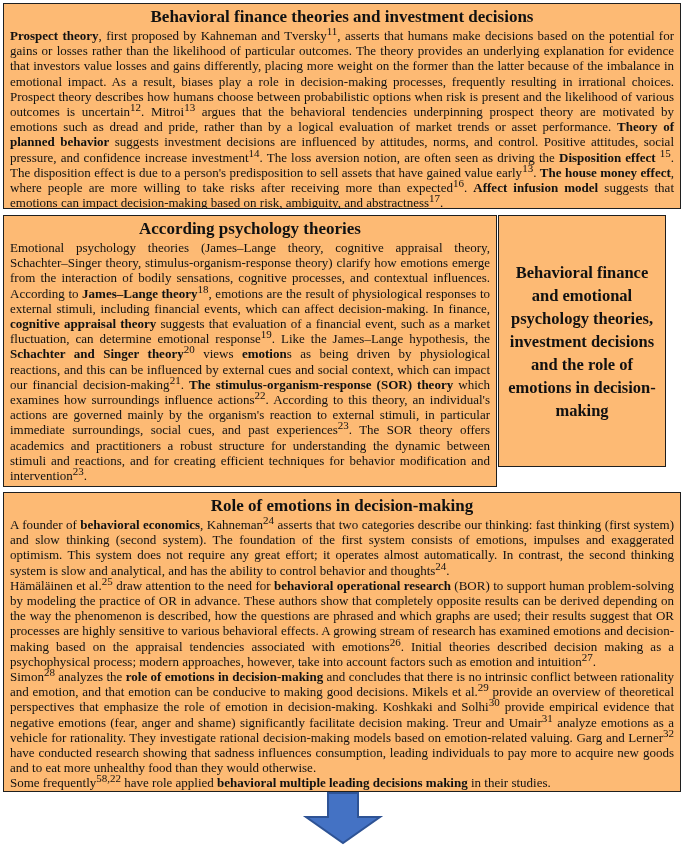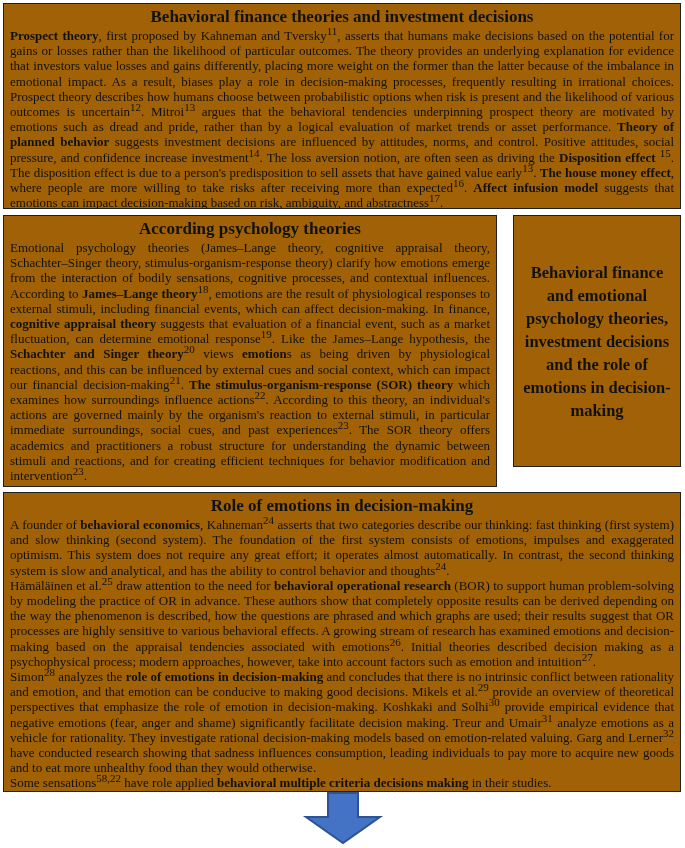--- a/index.html
+++ b/index.html
@@ -1,38 +1,38 @@
 <!DOCTYPE html>
 <html><head>
 <meta charset="utf-8">
 <style>
   html,body{margin:0;padding:0;}
   body{
     width:685px;height:848px;background:#ffffff;position:relative;
     font-family:"Liberation Serif", serif;color:#111;
   }
   .box{
-    position:absolute;background:#a16207;border:1.5px solid #1f1f1f;
+    position:absolute;background:#fdba74;border:1.5px solid #1f1f1f;
     box-sizing:border-box;overflow:hidden;
   }
   .box-title{
     text-align:center;font-weight:bold;font-size:17px;line-height:21px;
     padding-top:2px;
   }
   .box-body{
     font-size:13px;line-height:15.2px;text-align:justify;
     padding:1px 6px 4px 6px;
   }
   .box-body .para{margin:0;}
   .box-body sup{font-size:11px;line-height:0;vertical-align:super;}
   .b{font-weight:bold;}
   #box-top{left:3px;top:3px;width:678px;height:206px;}
   #box-left{left:3px;top:215px;width:494px;height:272px;}
   #box-side{
-    left:513px;top:215px;width:168px;height:252px;
+    left:498px;top:215px;width:168px;height:252px;
     display:flex;align-items:center;justify-content:center;
   }
   #box-side .side-text{
     font-weight:bold;font-size:16.5px;line-height:23px;text-align:center;
     padding:0 4px;
   }
   #box-bottom{left:3px;top:492px;width:678px;height:300px;}
   #arrow-row{
     position:absolute;left:0;top:792px;width:685px;height:56px;
     display:flex;align-items:flex-start;justify-content:center;
@@ -60,21 +60,21 @@
   <div id="box-side" class="box">
     <div class="side-text">Behavioral finance and emotional psychology theories, investment decisions and the role of emotions in decision-making</div>
   </div>
 
   <div id="box-bottom" class="box">
     <div class="box-title">Role of emotions in decision-making</div>
     <div class="box-body">
         <div class="para"><span>A founder of </span><span class="b">behavioral economics</span><span>, Kahneman</span><sup>24</sup><span> asserts that two categories describe our thinking: fast thinking (first system) and slow thinking (second system). The foundation of the first system consists of emotions, impulses and exaggerated optimism. This system does not require any great effort; it operates almost automatically. In contrast, the second thinking system is slow and analytical, and has the ability to control behavior and thoughts</span><sup>24</sup><span>.</span></div>
         <div class="para"><span>Hämäläinen et al.</span><sup>25</sup><span> draw attention to the need for </span><span class="b">behavioral operational research</span><span> (BOR) to support human problem-solving by modeling the practice of OR in advance. These authors show that completely opposite results can be derived depending on the way the phenomenon is described, how the questions are phrased and which graphs are used; their results suggest that OR processes are highly sensitive to various behavioral effects. A growing stream of research has examined emotions and decision-making based on the appraisal tendencies associated with emotions</span><sup>26</sup><span>. Initial theories described decision making as a psychophysical process; modern approaches, however, take into account factors such as emotion and intuition</span><sup>27</sup><span>.</span></div>
         <div class="para"><span>Simon</span><sup>28</sup><span> analyzes the </span><span class="b">role of emotions in decision-making</span><span> and concludes that there is no intrinsic conflict between rationality and emotion, and that emotion can be conducive to making good decisions. Mikels et al.</span><sup>29</sup><span> provide an overview of theoretical perspectives that emphasize the role of emotion in decision-making. Koshkaki and Solhi</span><sup>30</sup><span> provide empirical evidence that negative emotions (fear, anger and shame) significantly facilitate decision making. Treur and Umair</span><sup>31</sup><span> analyze emotions as a vehicle for rationality. They investigate rational decision-making models based on emotion-related valuing. Garg and Lerner</span><sup>32</sup><span> have conducted research showing that sadness influences consumption, leading individuals to pay more to acquire new goods and to eat more unhealthy food than they would otherwise.</span></div>
-        <div class="para"><span>Some sensations</span><sup>58,22</sup><span> have role applied </span><span class="b">behavioral multiple criteria decisions making</span><span> in their studies.</span></div>
+        <div class="para"><span>Some frequently</span><sup>58,22</sup><span> have role applied </span><span class="b">behavioral multiple leading decisions making</span><span> in their studies.</span></div>
       </div>
   </div>
 
   <div id="arrow-row">
     <svg width="82" height="53" viewBox="0 0 82 53" aria-hidden="true">
       <polygon points="26,1 56,1 56,25 78,25 41,51 4,25 26,25" stroke-width="2" stroke="#2E5395" fill="#4472C4"></polygon>
     </svg>
   </div>
 
 </div>

